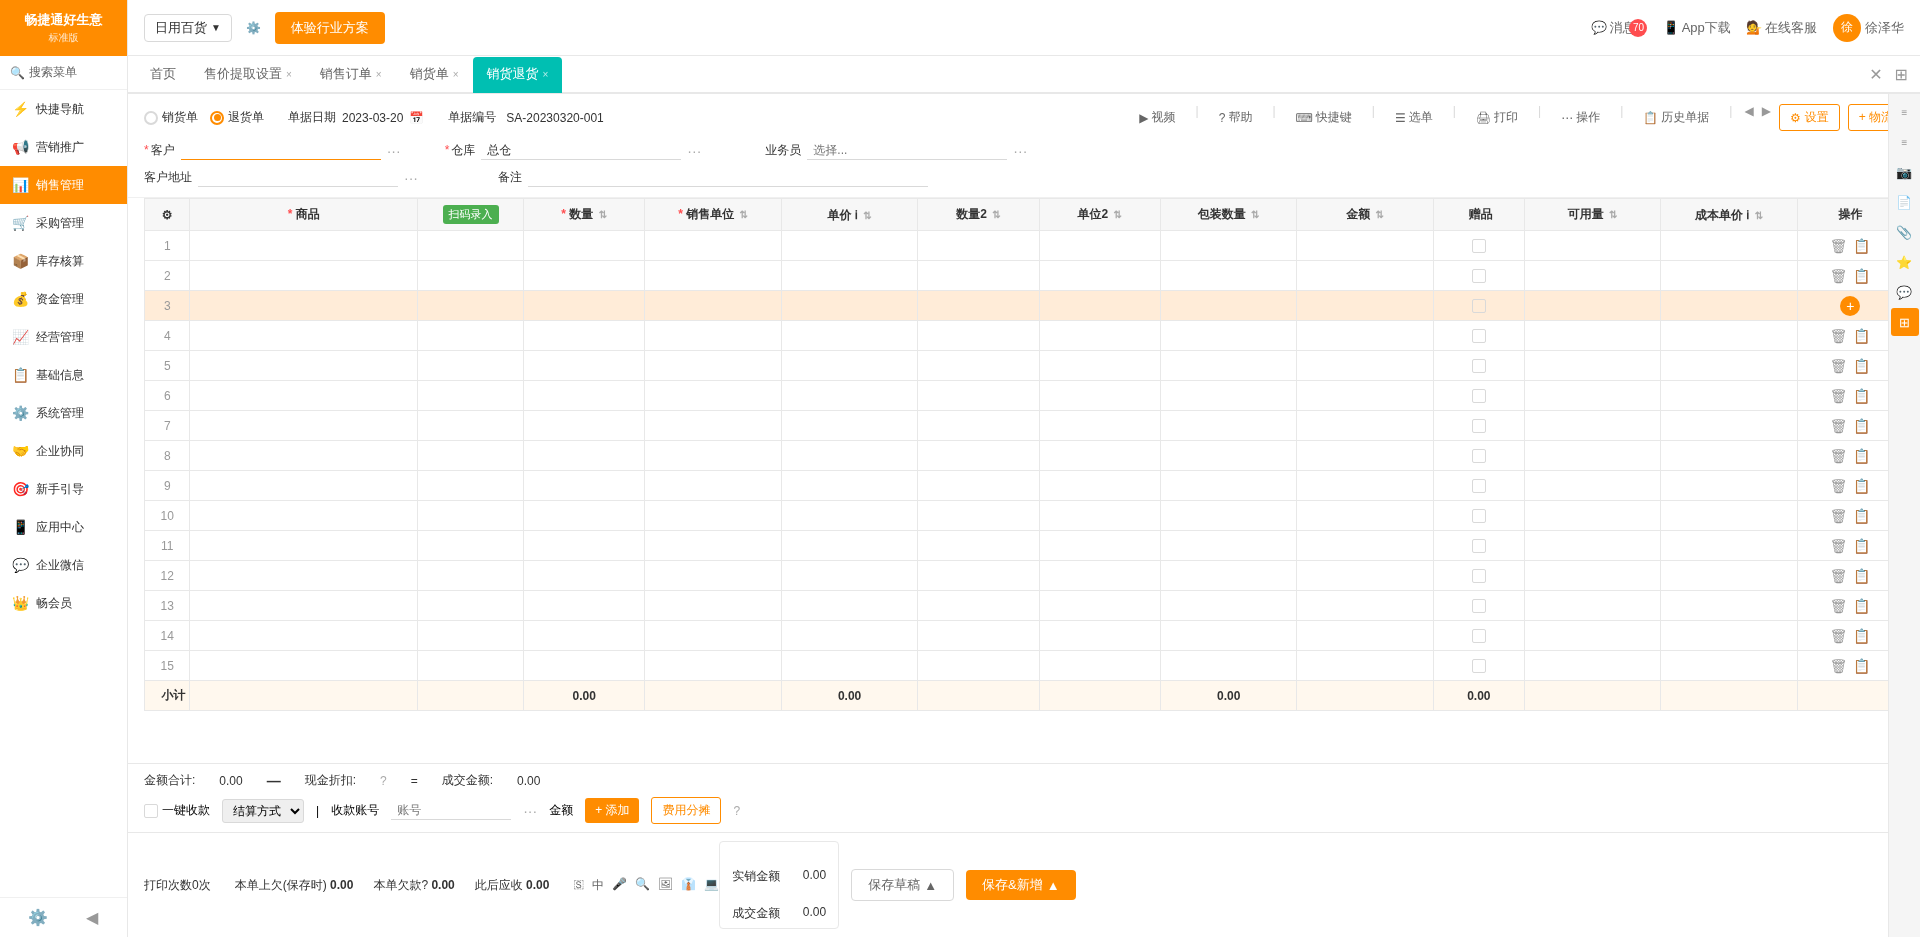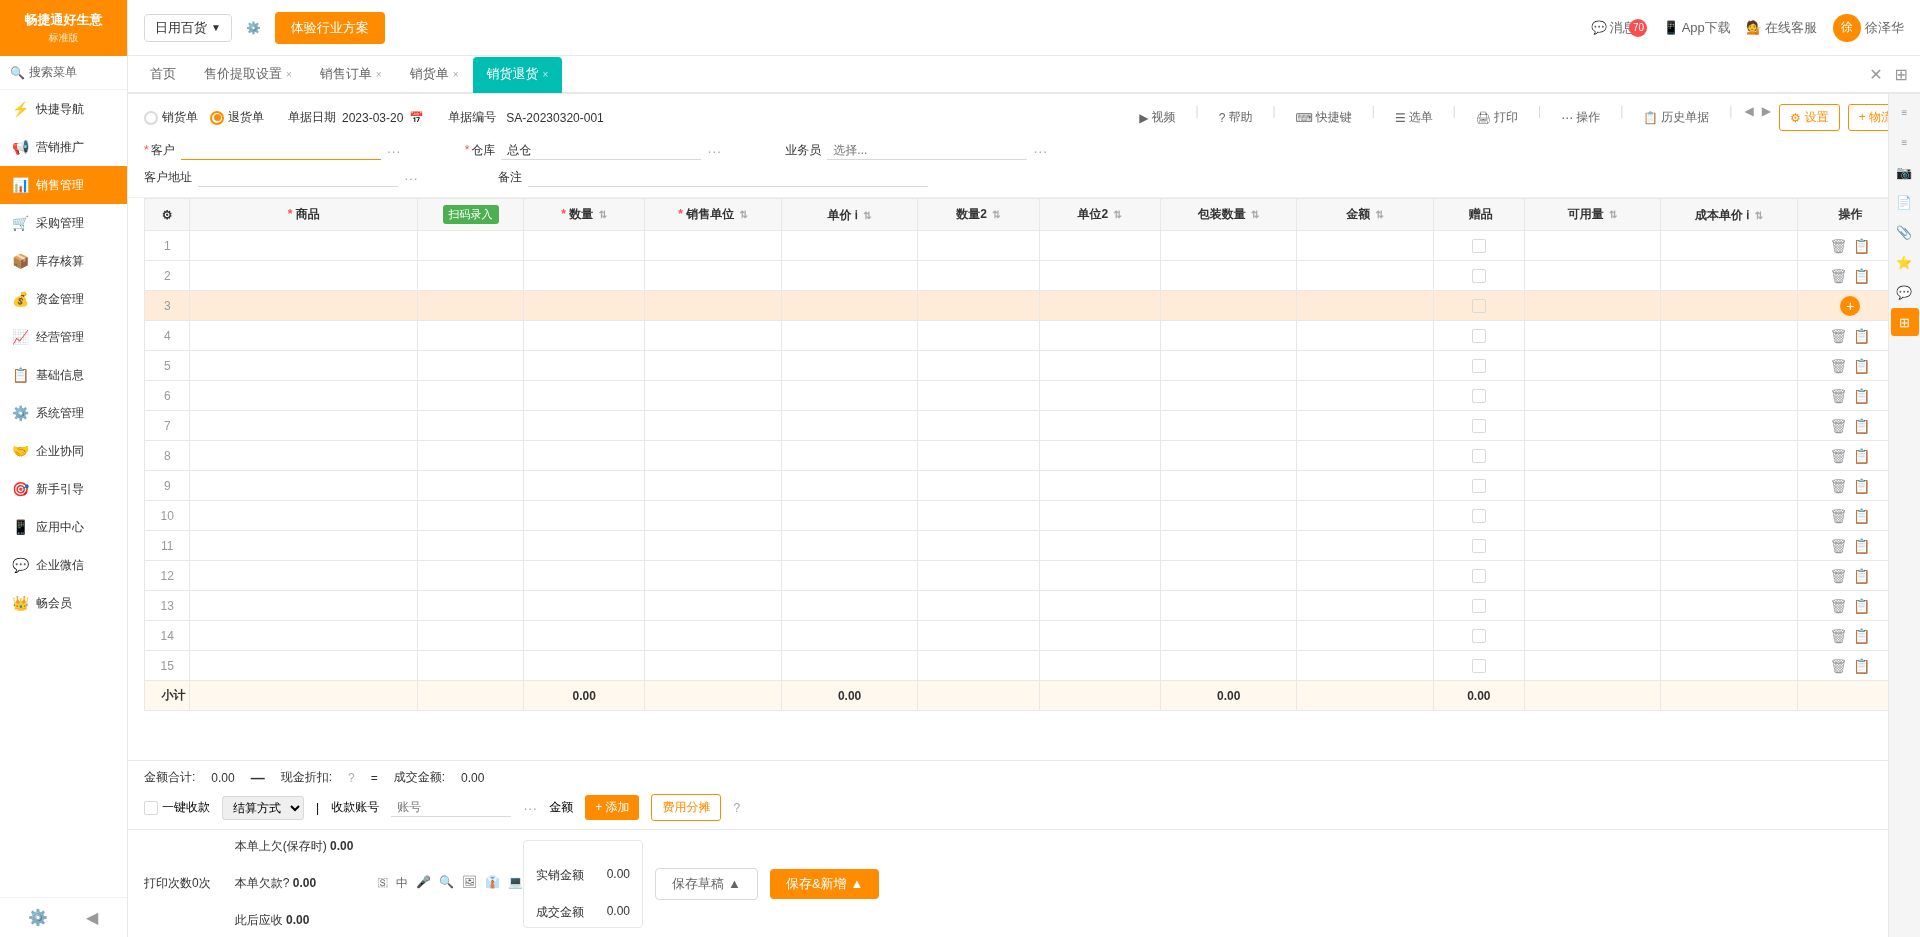--- a/index.html
+++ b/index.html
@@ -77,21 +77,21 @@
     .checkbox-cell { display: flex; align-items: center; justify-content: center; }
     .checkbox { width: 14px; height: 14px; border: 1px solid #d9d9d9; border-radius: 2px; }
     .action-icons { display: flex; gap: 6px; justify-content: center; }
     .action-icon { cursor: pointer; color: #999; font-size: 14px; }
     .add-row-btn { width: 20px; height: 20px; border-radius: 50%; background: #ff8c00; color: #fff; display: flex; align-items: center; justify-content: center; cursor: pointer; font-size: 14px; }
     .scan-btn { background: #4caf50; color: #fff; border: none; border-radius: 3px; padding: 2px 6px; font-size: 11px; cursor: pointer; }
     .subtotal-row td { background: #fff8ee; font-weight: bold; border: 1px solid #e8e8e8; }
 
     
     .bottom-area { border-top: 1px solid #e8e8e8; padding: 8px 16px; background: #fff; }
-    .bottom-row1 { display: flex; align-items: center; gap: 16px; font-size: 12px; color: #333; margin-bottom: 8px; }
+    .bottom-row1 { display: flex; align-items: center; gap: 24px; font-size: 12px; color: #333; margin-bottom: 8px; }
     .minus-icon { color: #333; font-weight: bold; font-size: 14px; }
     .eq-icon { color: #333; }
     .question-icon { color: #aaa; cursor: pointer; }
     .bottom-row2 { display: flex; align-items: center; gap: 12px; font-size: 12px; }
     .checkbox-label { display: flex; align-items: center; gap: 4px; cursor: pointer; }
     .bottom-select { border: 1px solid #d9d9d9; padding: 3px 6px; border-radius: 3px; font-size: 12px; }
     .add-btn { background: #ff8c00; color: #fff; border: none; border-radius: 3px; padding: 4px 10px; cursor: pointer; font-size: 12px; }
     .split-btn { background: #fff; border: 1px solid #ff8c00; color: #ff8c00; border-radius: 3px; padding: 4px 10px; cursor: pointer; font-size: 12px; }
 
     
@@ -294,21 +294,21 @@
               </div>
             </div>
           </div>
         </div>
         <div class="form-row-2">
           <div class="form-field">
             <span class="form-label required">客户</span>
             <input class="form-input orange-border" type="text" style="width: 200px;">
             <span class="dotdot">···</span>
           </div>
-          <div class="form-field" style="margin-left:40px;">
+          <div class="form-field" style="margin-left:20px;">
             <span class="form-label required">仓库</span>
             <input class="form-input" type="text" value="总仓" style="width: 200px;">
             <span class="dotdot">···</span>
           </div>
           <div class="form-field" style="margin-left:40px;">
             <span class="form-label">业务员</span>
             <input class="form-input" type="text" placeholder="选择..." style="width: 200px;">
             <span class="dotdot">···</span>
           </div>
         </div>
@@ -773,21 +773,21 @@
           </button>
           <button class="split-btn">费用分摊</button>
           <span class="question-icon">?</span>
         </div>
       </div>
     </div>
 
     <div class="footer">
       <div class="footer-left">
         <span>打印次数0次</span>
-        <div style="display:flex;gap:20px;flex-direction:column;">
+        <div style="display:flex;gap:20px;">
           <span>本单上欠(保存时) <strong>0.00</strong></span>
           <span>本单欠款<span>?</span> <strong>0.00</strong></span>
           <span>此后应收 <strong>0.00</strong></span>
         </div>
         <div style="display:flex;gap:8px;color:#666;">
           <span>🇸</span>
           <span>中</span>
           <span>🎤</span>
           <span>🔍</span>
           <span>🖼</span>

